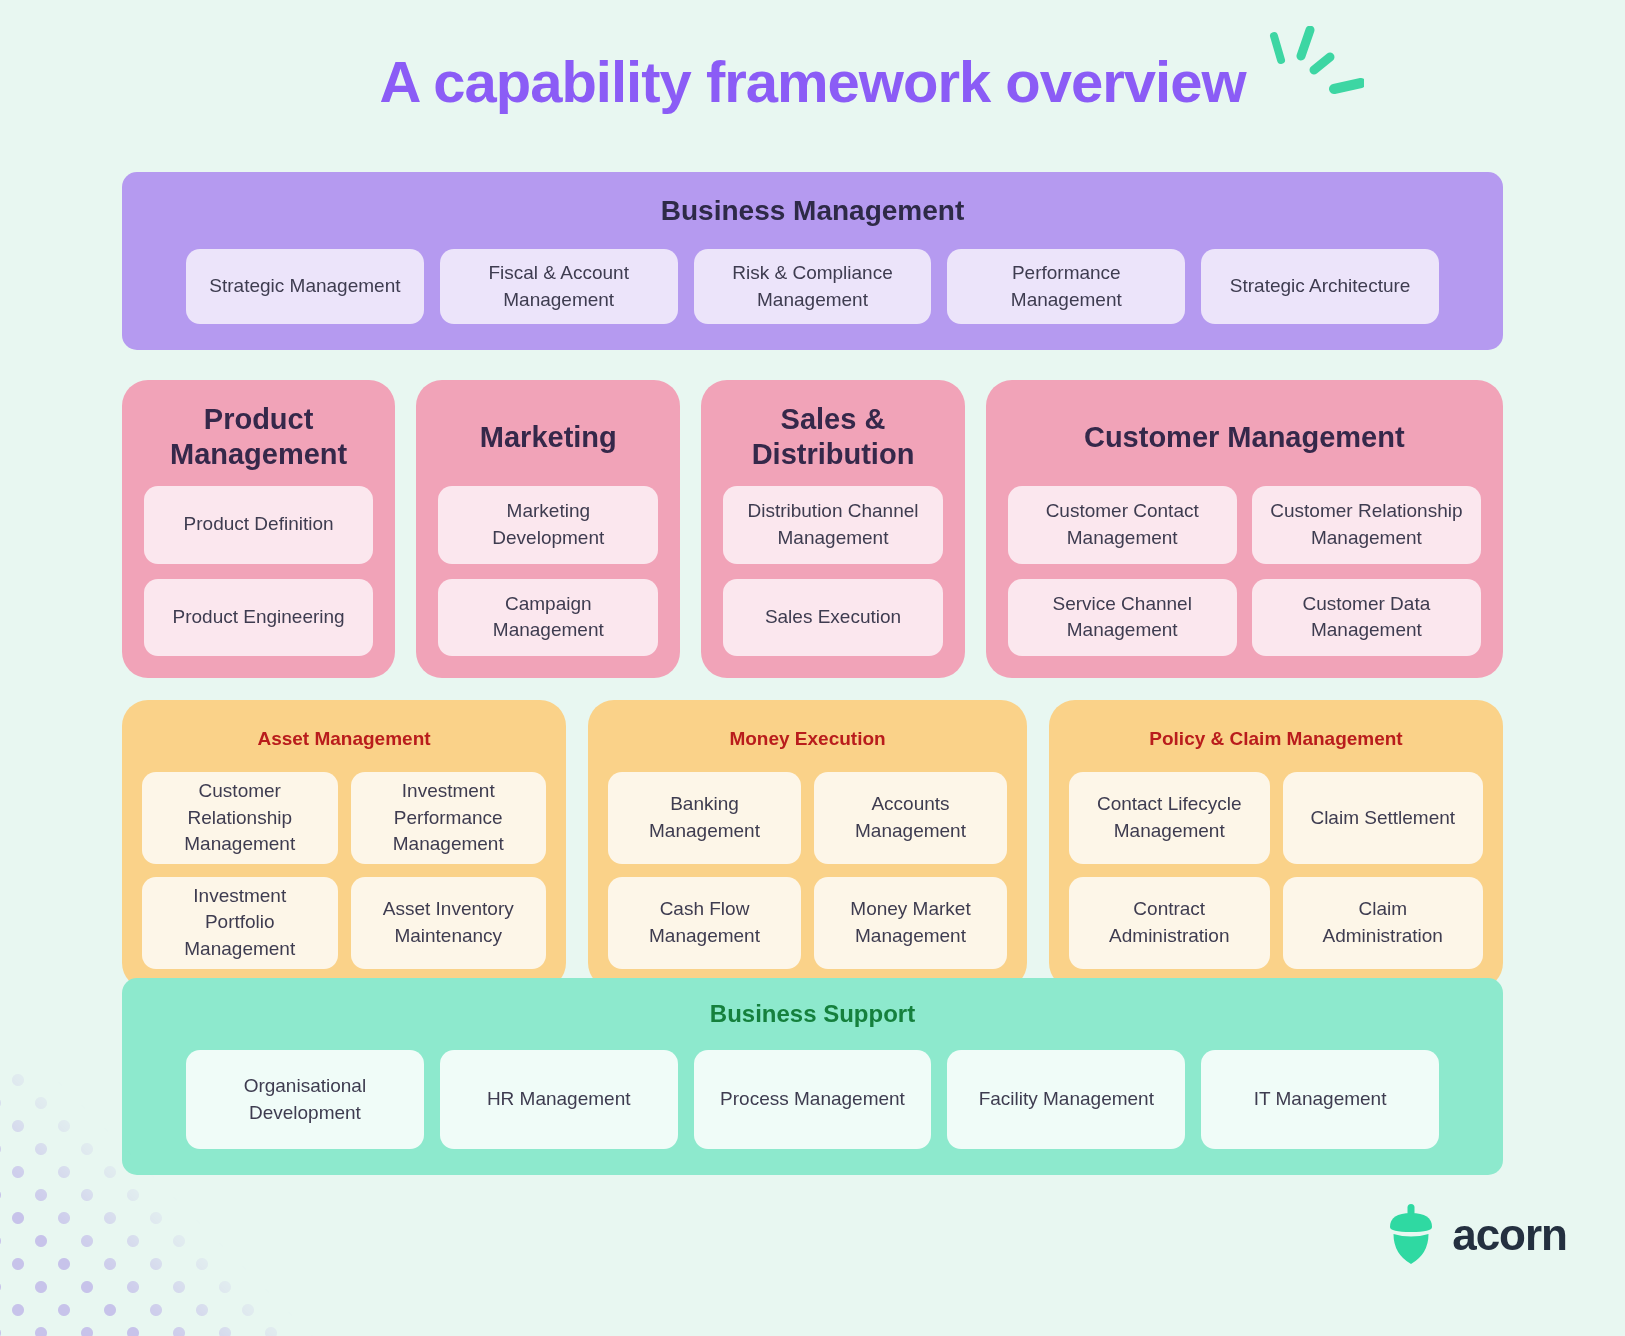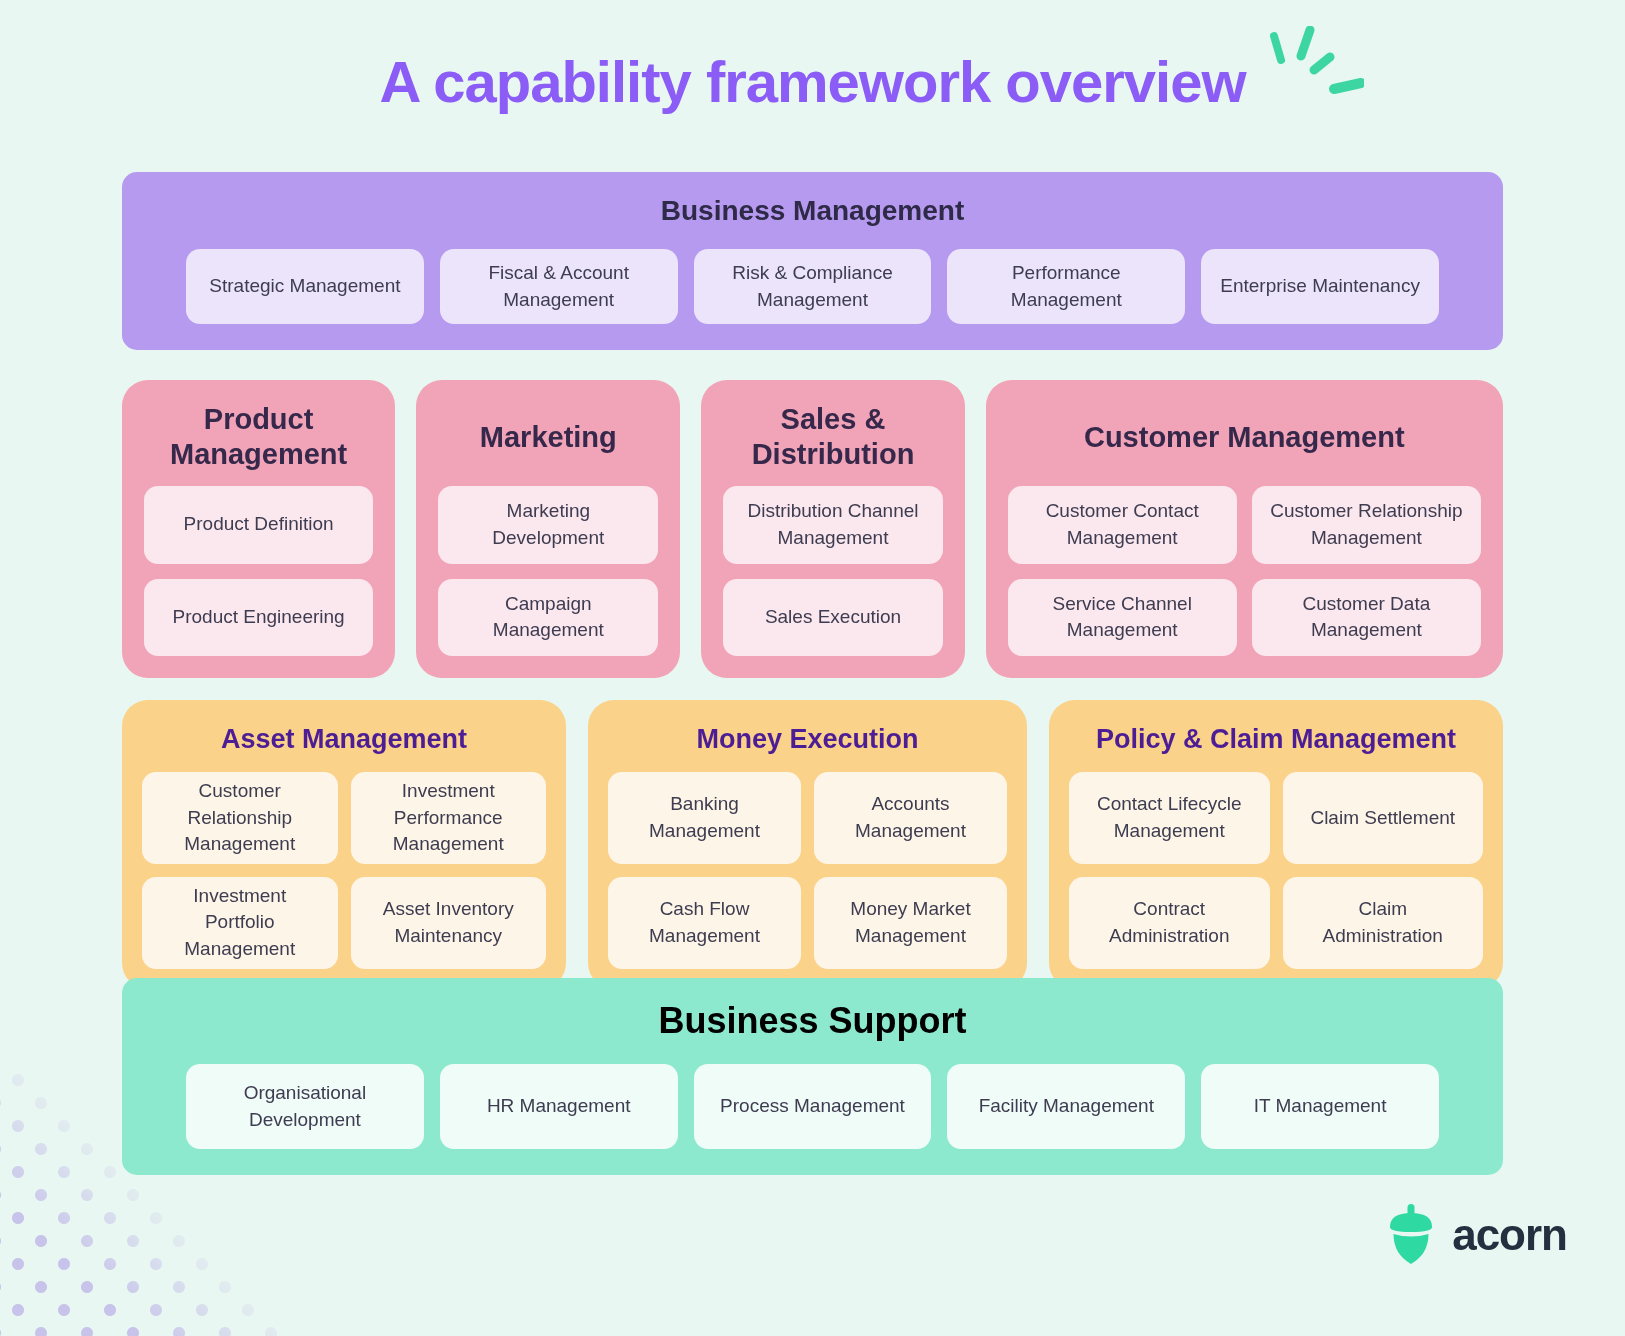--- a/index.html
+++ b/index.html
@@ -54,30 +54,30 @@
   .grid22{display:grid;grid-template-columns:1fr 1fr;gap:15px;flex:1;}
   .grid22 .sub{background:#fbe7ee;}
   
   .row-orange{
     position:absolute;left:122px;top:700px;width:1381px;height:258px;
     display:grid;grid-template-columns:445fr 440fr 455fr;gap:22px;
   }
   .panel-orange{background:#fad289;border-radius:26px;padding:14px 20px 20px;}
   .orange-hdr{
     height:50px;display:flex;align-items:center;justify-content:center;
-    font-size:27px;font-weight:700;color:#4c1d95;margin-bottom:8px;
+    font-size:19px;font-weight:700;color:#b91c1c;margin-bottom:8px;
   }
   .panel-orange .grid22{gap:13px;}
   .panel-orange .grid22 .sub{background:#fdf6e8;}
   
   .band-green{
     position:absolute;left:122px;top:978px;width:1381px;height:197px;
     background:#8de9cd;padding:16px 64px 26px;
   }
-  .band-green .hdr{font-size:36px;color:#000000;margin:6px 0 22px;}
+  .band-green .hdr{font-size:24px;color:#15803d;margin:6px 0 22px;}
   .band-green .row5 .sub{background:#f0fcf8;}
   
   .logo{
     position:absolute;right:58px;top:1204px;
     display:flex;align-items:center;gap:16px;
   }
   .logo-text{
     font-size:44px;font-weight:700;color:#243040;letter-spacing:-1px;
     line-height:1;
   }
@@ -109,21 +109,21 @@
     </g>
   </svg>
 
   <div class="panel band-purple">
     <div class="hdr">Business Management</div>
     <div class="row5">
       <div class="sub">Strategic Management</div>
       <div class="sub">Fiscal &amp; Account Management</div>
       <div class="sub">Risk &amp; Compliance Management</div>
       <div class="sub">Performance Management</div>
-      <div class="sub">Enterprise Maintenancy</div>
+      <div class="sub">Strategic Architecture</div>
     </div>
   </div>
 
   <div class="row-pink">
 
     <div class="panel panel-pink">
       <div class="pink-hdr">Product Management</div>
       <div class="stack2">
         <div class="sub">Product Definition</div>
         <div class="sub">Product Engineering</div>

